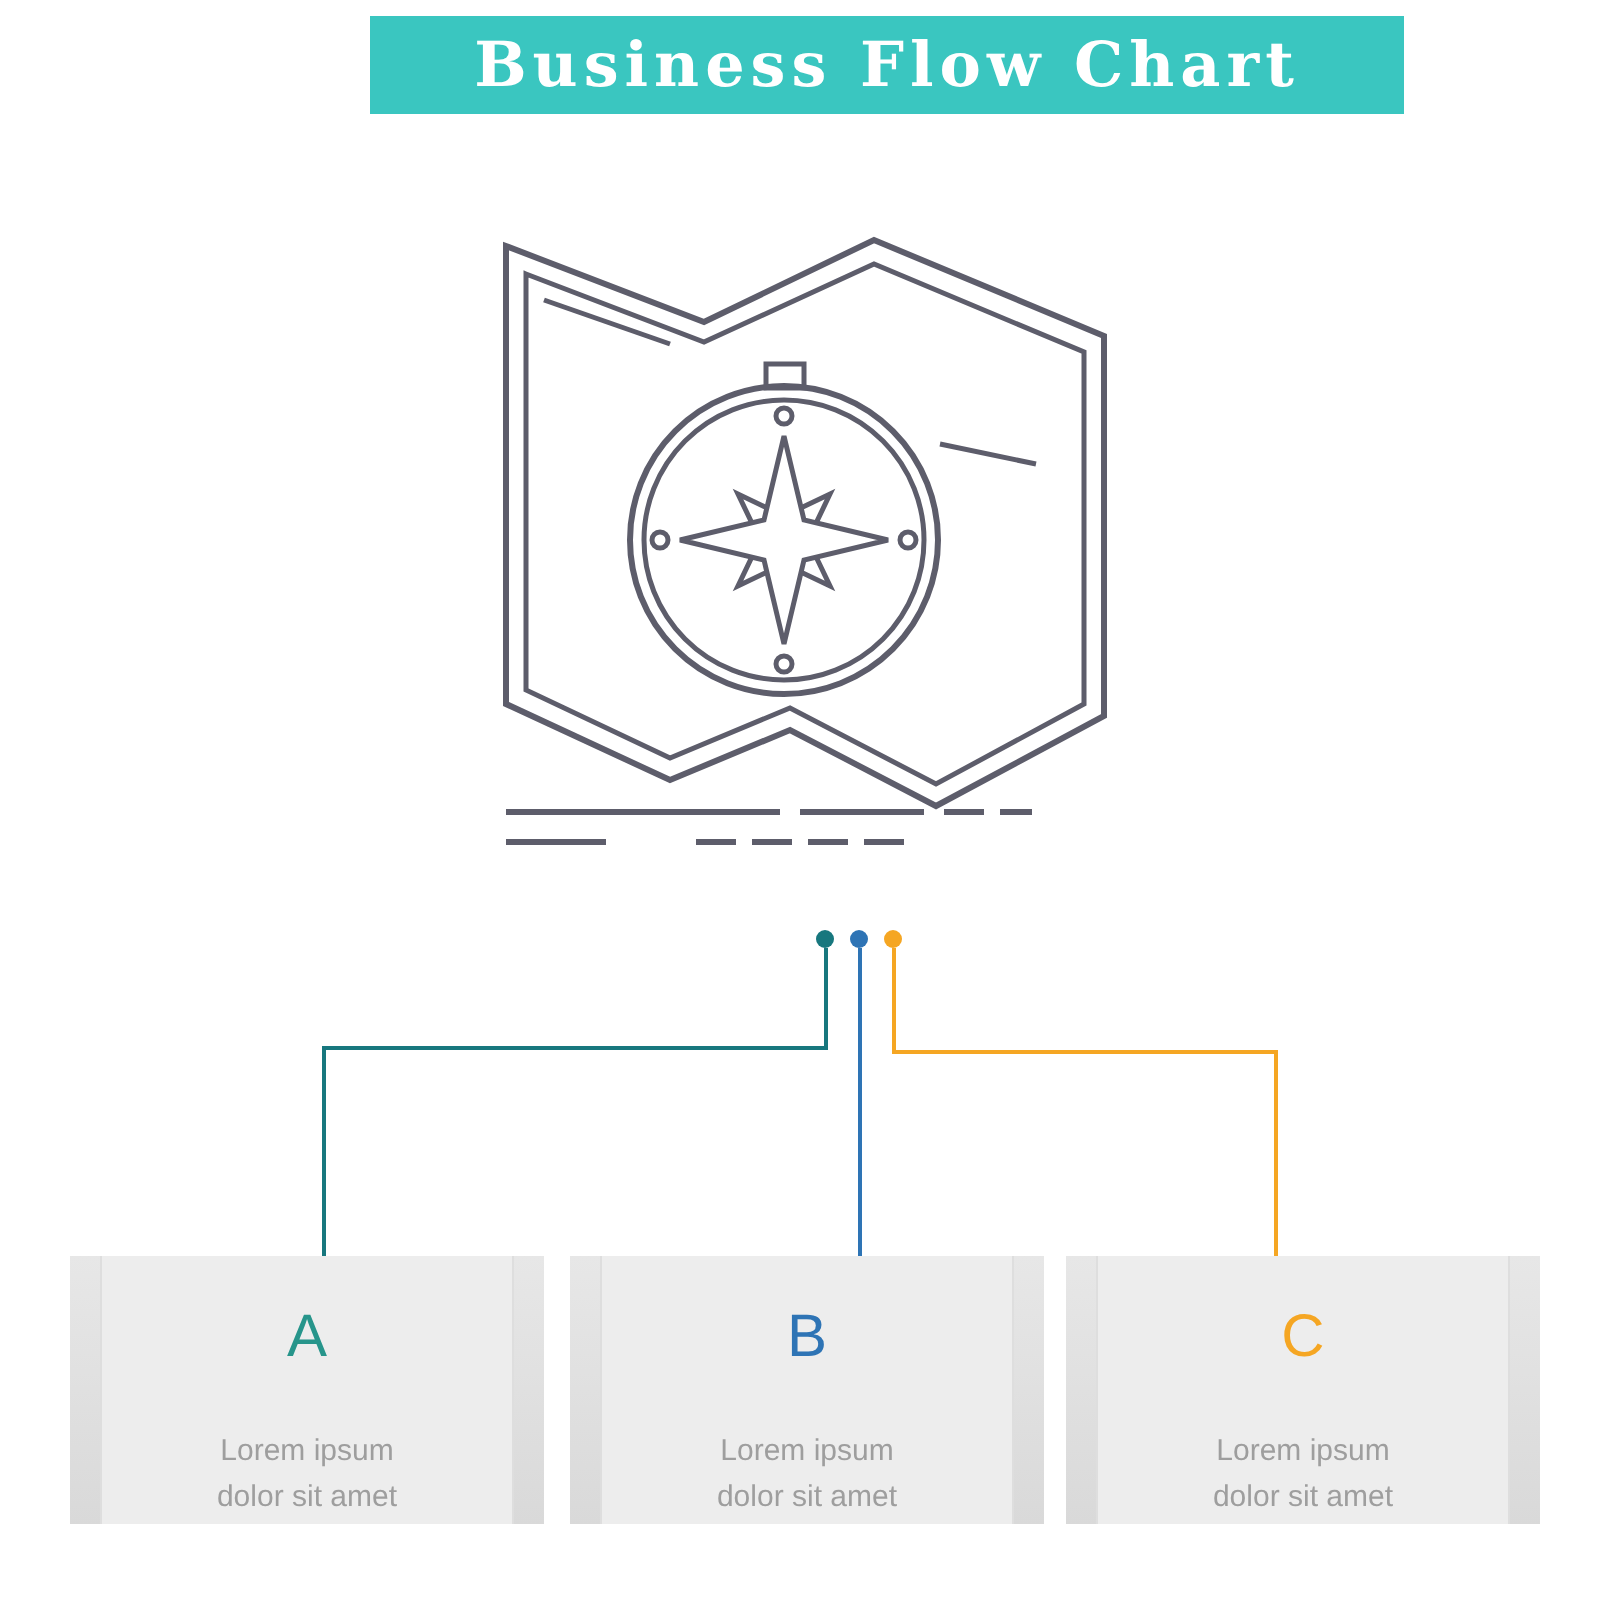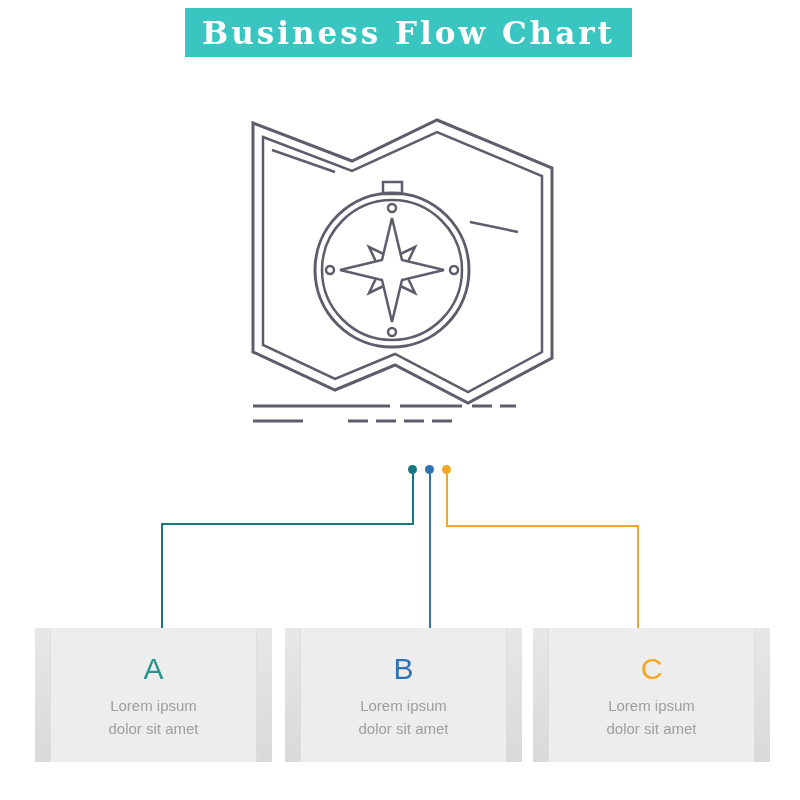--- a/index.html
+++ b/index.html
@@ -1,20 +1,20 @@
 <!DOCTYPE html>
 <html><head>
 <meta charset="utf-8">
 <style>
   html,body{margin:0;padding:0;background:#ffffff;}
   .stage{position:relative;width:800px;height:800px;background:#ffffff;overflow:hidden;
          font-family:"Liberation Sans",sans-serif;}
 
   
-  .banner{position:absolute;left:185px;top:8px;width:447px;height:49px;background:#3ac6c0;
+  .banner{position:absolute;left:185px;top:8px;width:517px;height:49px;background:#3ac6c0;
           display:flex;align-items:center;justify-content:center;}
   .banner-title{color:#ffffff;font-family:"DejaVu Serif",serif;font-weight:bold;
                 font-size:31px;letter-spacing:3px;white-space:nowrap;}
 
   
   .icon-wrap{position:absolute;left:230px;top:100px;width:336px;height:340px;}
 
   
   .dot{position:absolute;width:9px;height:9px;border-radius:50%;}
   .dot-a{left:408px;top:465px;background:#17777e;}
@@ -38,21 +38,21 @@
       background:linear-gradient(to bottom,#e7e7e7,#d9d9d9);}
   .card::before{left:0;border-right:1px solid #dedede;}
   .card::after{right:0;border-left:1px solid #dedede;}
   .card-a{left:35px;}
   .card-b{left:285px;}
   .card-c{left:533px;}
   .step-letter{margin-top:24px;text-align:center;font-size:30px;font-weight:400;}
   .letter-a{color:#27958b;}
   .letter-b{color:#2e74b5;}
   .letter-c{color:#f5a623;}
-  .step-text{margin-top:8px;text-align:center;color:#9e9e9e;font-size:15px;line-height:23px;}
+  .step-text{margin-top:28px;text-align:center;color:#9e9e9e;font-size:15px;line-height:23px;}
 </style>
 </head>
 <body>
 
 <div class="stage">
 
   <div class="banner">
     <div class="banner-title">Business Flow Chart</div>
   </div>
 

